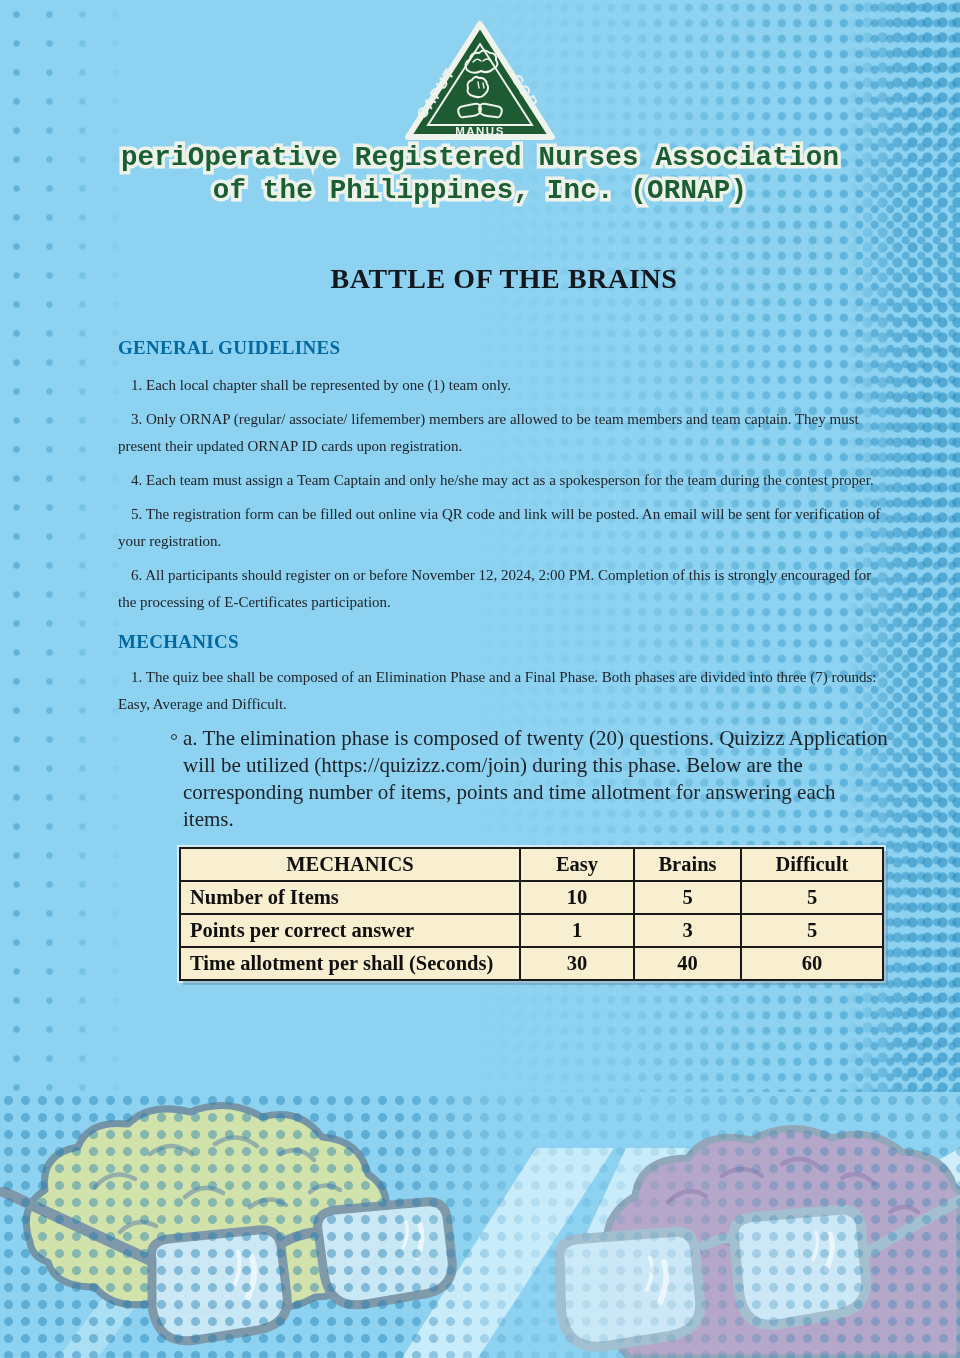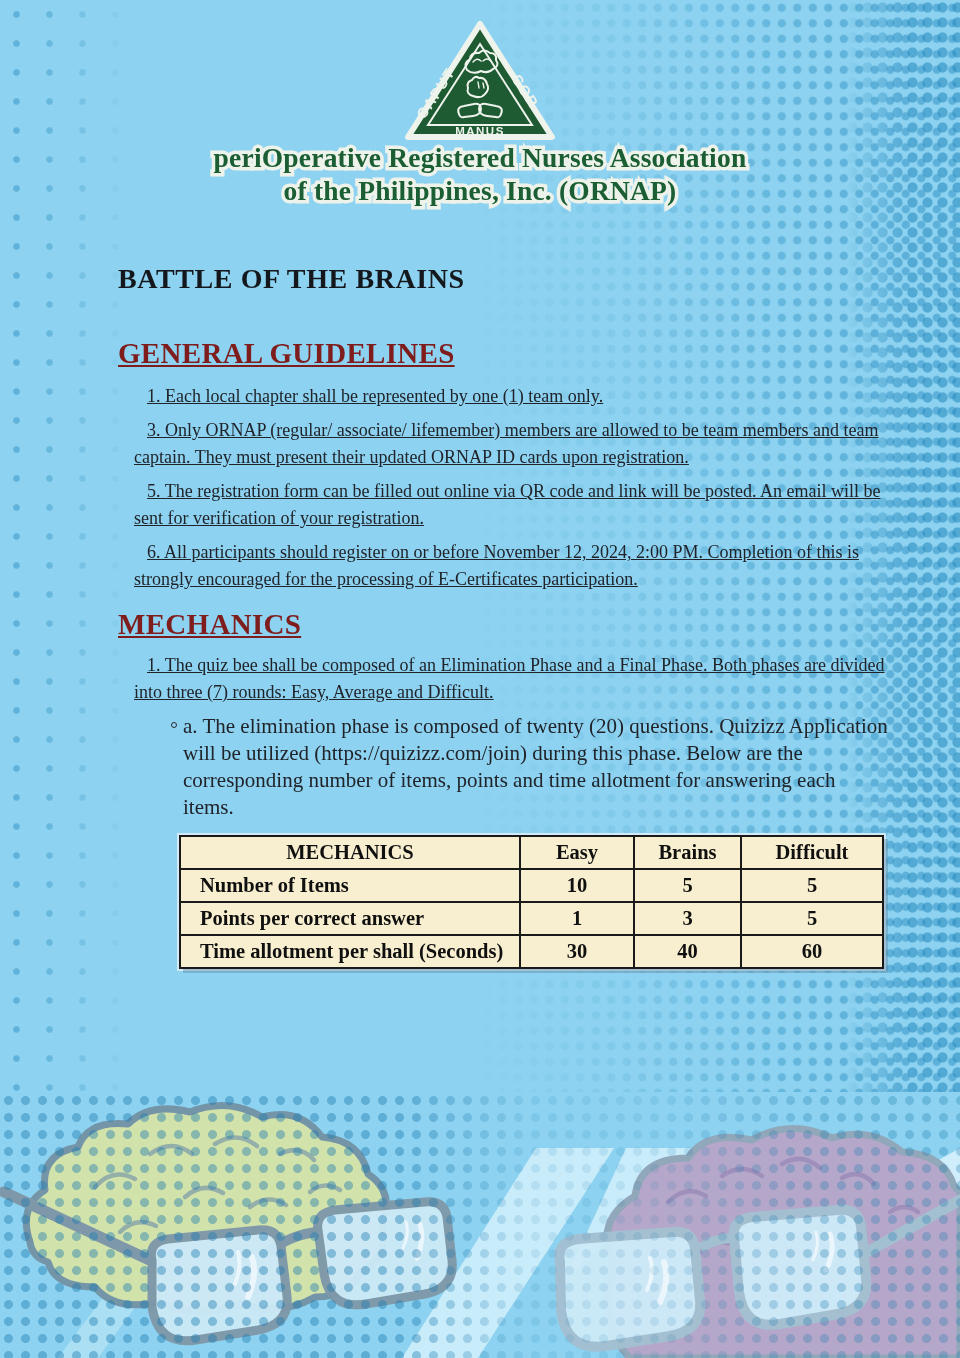--- a/index.html
+++ b/index.html
@@ -48,63 +48,63 @@
   .illustration { position:absolute; left:0; top:1092px; width:960px; height:266px; z-index:1; }
 
   
   .logo { position:absolute; top:20px; left:50%; transform:translateX(-50%); z-index:5; }
   .logo text { font-family:"Liberation Sans", sans-serif; font-weight:bold; fill:#eef3ec; }
 
   
   .org {
     position:absolute; top:141px; left:0; width:100%; z-index:5;
     text-align:center;
-    font-family:Liberation Serif, serif;
+    font-family:Liberation Mono, monospace;
     font-weight:bold; font-size:27.5px; line-height:33px;
     color:#1b5e33; letter-spacing:.2px;
   }
   .outline-line { position:relative; display:block; }
   .outline-line::before {
     content:attr(data-text);
     position:absolute; left:0; top:0; width:100%;
     -webkit-text-stroke:7px #edf3ea;
     z-index:-1;
   }
 
   
   .title {
     position:absolute; top:263px; left:118px; width:772px; z-index:5;
-    font-weight:bold; font-size:28px; letter-spacing:.6px;
+    text-align:center; font-weight:bold; font-size:28px; letter-spacing:.6px;
     color:#14171c;
   }
   .copy { position:absolute; top:337px; left:118px; width:772px; z-index:5; }
-  .copy h2 { font-size:29px; font-weight:bold; color:#7f1d1d; margin:0 0 13px 0; letter-spacing:.3px;text-decoration:underline; }
+  .copy h2 { font-size:19px; font-weight:bold; color:#0369a1; margin:0 0 13px 0; letter-spacing:.3px; }
   .copy h2.mech { margin:15px 0 11px 0; }
-  .item { margin:0 0 7px 16px; text-indent:13px; font-size:18px; line-height:27px;text-decoration:underline; }
+  .item { margin:0 0 7px 0; text-indent:13px; font-size:15px; line-height:27px; }
   .sub {
     position:relative; margin:3px 0 12px 53px; padding-left:12px;
     font-size:21px; line-height:27px;
   }
   .ring {
     position:absolute; left:0; top:9px; width:6px; height:6px;
     border:1.5px solid #2a2f35; border-radius:50%;
   }
 
   
   .mech-table {
     margin:14px 0 0 61px; width:703px; table-layout:fixed;
     border-collapse:collapse; background:#f7efcf;
     box-shadow:4px 4px 0 rgba(96,140,165,.45), 0 0 0 2px rgba(225,240,248,.85);
   }
   .mech-table th, .mech-table td {
     border:2px solid #1a1a1a; height:33px; padding:1px 6px;
     font-family:"Liberation Serif", serif; font-weight:bold; font-size:20.5px;
     color:#101010; text-align:center;
   }
-  .mech-table .lbl { text-align:left; padding-left:19px; }
+  .mech-table .lbl { text-align:left; padding-left:9px; }
 </style>
 </head>
 <body>
 
 <div class="page">
 
   <svg class="illustration" viewBox="0 0 960 266">
     <g>
       <polygon points="58,266 162,126 200,126 98,266" fill="#b5e4f6" opacity="0.75"></polygon>
       <polygon points="536,56 614,56 478,266 402,266" fill="#cfeefb" opacity="0.9"></polygon>
@@ -202,20 +202,21 @@
   </h1>
 
   <div class="title">BATTLE OF THE BRAINS</div>
 
   <div class="copy">
 
     <h2>GENERAL GUIDELINES</h2>
 
     <p class="item">1. Each local chapter shall be represented by one (1) team only.</p>
     <p class="item">3. Only ORNAP (regular/ associate/ lifemember) members are allowed to be team members and team captain. They must present their updated ORNAP ID cards upon registration.</p>
+    <p class="item">4. Each team must assign a Team Captain and only he/she may act as a spokesperson for the team during the contest proper.</p>
     <p class="item">5. The registration form can be filled out online via QR code and link will be posted. An email will be sent for verification of your registration.</p>
     <p class="item">6. All participants should register on or before November 12, 2024, 2:00 PM. Completion of this is strongly encouraged for the processing of E-Certificates participation.</p>
 
     <h2 class="mech">MECHANICS</h2>
 
     <p class="item">1. The quiz bee shall be composed of an Elimination Phase and a Final Phase. Both phases are divided into three (7) rounds: Easy, Average and Difficult.</p>
 
     <p class="sub">
       <span class="ring"></span>
       <span>a. The elimination phase is composed of twenty (20) questions. Quizizz Application will be utilized (https://quizizz.com/join) during this phase. Below are the corresponding number of items, points and time allotment for answering each items.</span>

